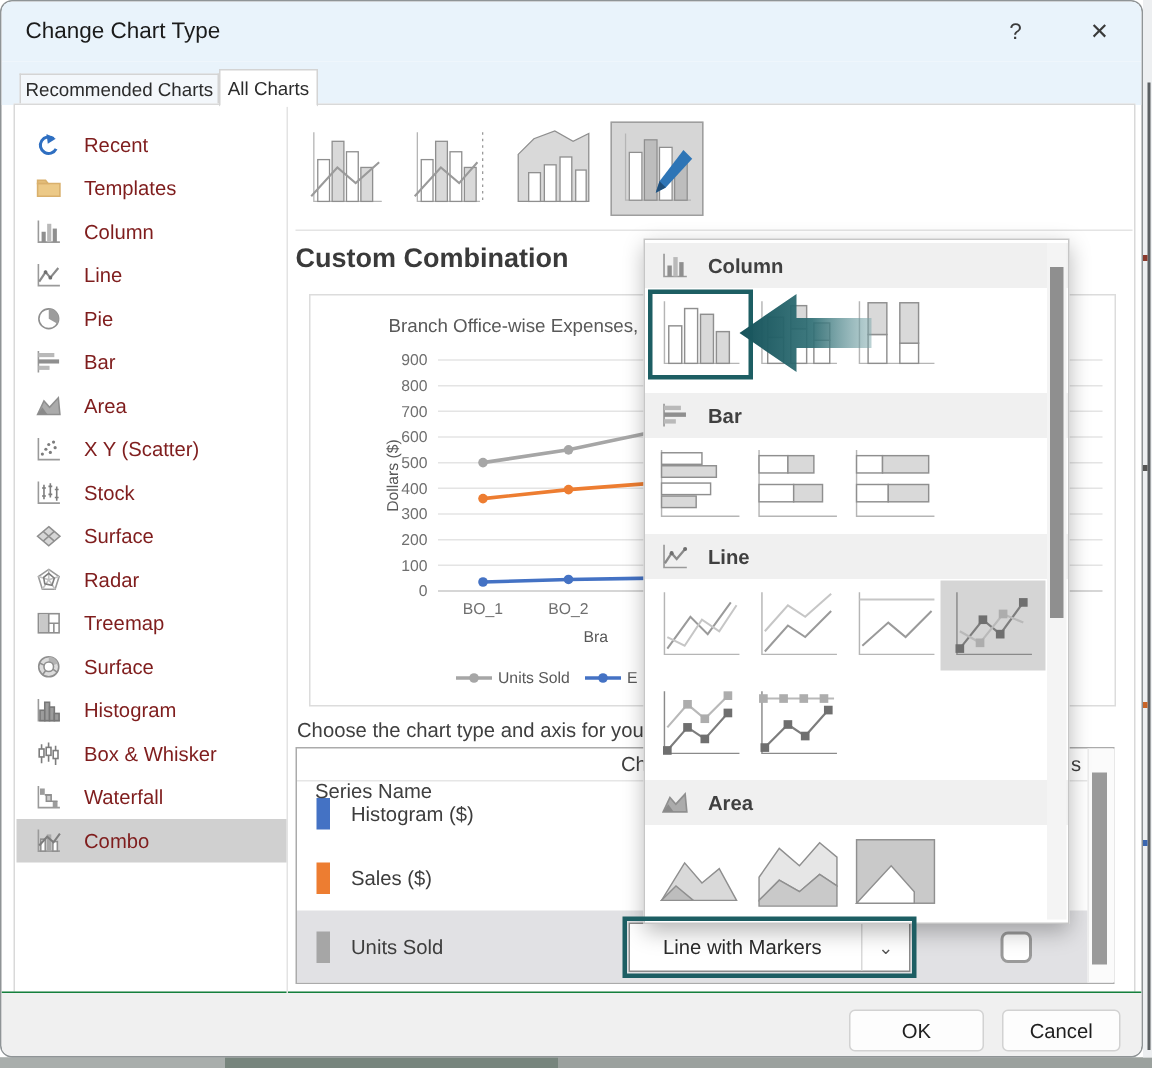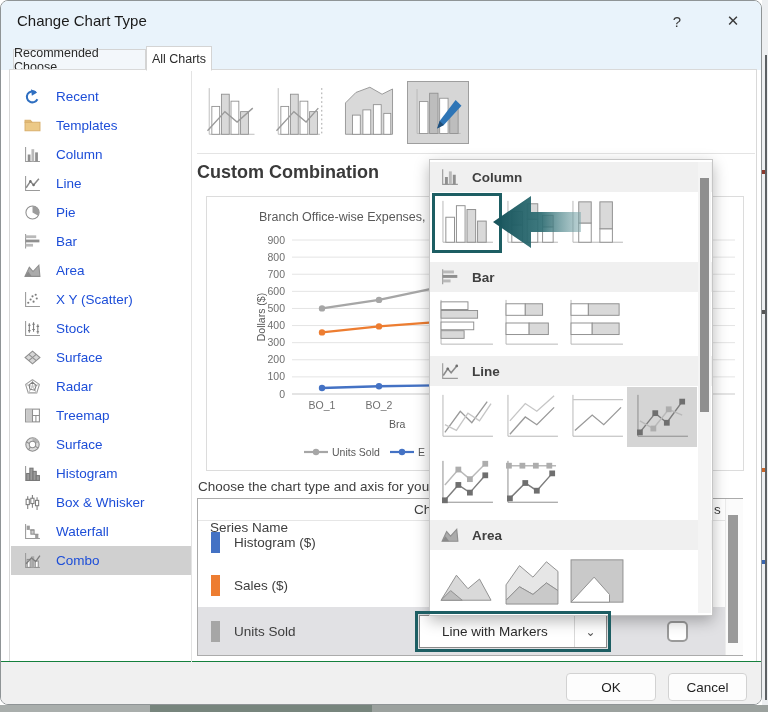--- a/index.html
+++ b/index.html
@@ -16,21 +16,21 @@
   #close-btn{right:8px;font-size:15px;}
   
   #tabstrip{position:absolute;left:0;top:40px;width:100%;height:29px;background:#e9f3fb;}
   .tab{position:absolute;box-sizing:border-box;font-size:12.5px;color:#2b2b2b;display:flex;align-items:center;
        justify-content:center;border:1px solid #d4d4d4;}
   #tab-recommended{left:12px;top:8px;height:21px;width:133px;background:#f3f7fb;border-bottom:none;}
   #tab-all{left:145px;top:5px;height:25px;width:66px;background:#fff;border-bottom:1px solid #fff;z-index:3;}
   #panel{position:absolute;left:8px;top:68px;width:748px;height:595px;background:#fff;border:1px solid #d9d9d9;box-sizing:border-box;}
   
   #sidebar{position:absolute;left:10px;top:81px;width:180px;z-index:2;}
-  .side-item{height:29px;display:flex;align-items:center;padding-left:13px;font-size:13.5px;color:#1d4ed8;cursor:default;}
+  .side-item{height:29px;display:flex;align-items:center;padding-left:13px;font-size:13.5px;color:#7f1d1d;cursor:default;}
   .side-item.selected{background:#d0d0d0;}
   .side-icon{width:17px;height:17px;margin-right:15px;flex:none;}
   .side-icon svg{width:100%;height:100%;display:block;}
   #side-sep{position:absolute;left:190px;top:70px;width:1px;height:591px;background:#e3e3e3;z-index:1;}
   
   #gallery{position:absolute;left:199px;top:80px;z-index:2;display:flex;gap:7px;}
   .gal-cell{width:62px;height:63px;box-sizing:border-box;padding:4px;background:transparent;}
   .gal-cell.selected{background:#d6d6d6;border:1px solid #9e9e9e;}
   .gal-cell svg{width:100%;height:100%;display:block;}
   #gal-divider{position:absolute;left:196px;top:152px;width:558px;height:1px;background:#e4e4e4;z-index:1;}
@@ -118,21 +118,21 @@
       <div class="cap-btn" id="help-btn">
         <span>?</span>
       </div>
       <div class="cap-btn" id="close-btn">
         <span>✕</span>
       </div>
     </div>
 
     <div id="tabstrip">
       <div class="tab" id="tab-recommended">
-        <span>Recommended Choose</span>
+        <span>Recommended Charts</span>
       </div>
       <div class="tab" id="tab-all">
         <span>All Charts</span>
       </div>
     </div>
 
     <div id="panel"></div>
     <div id="side-sep"></div>
 
     <div id="sidebar">

